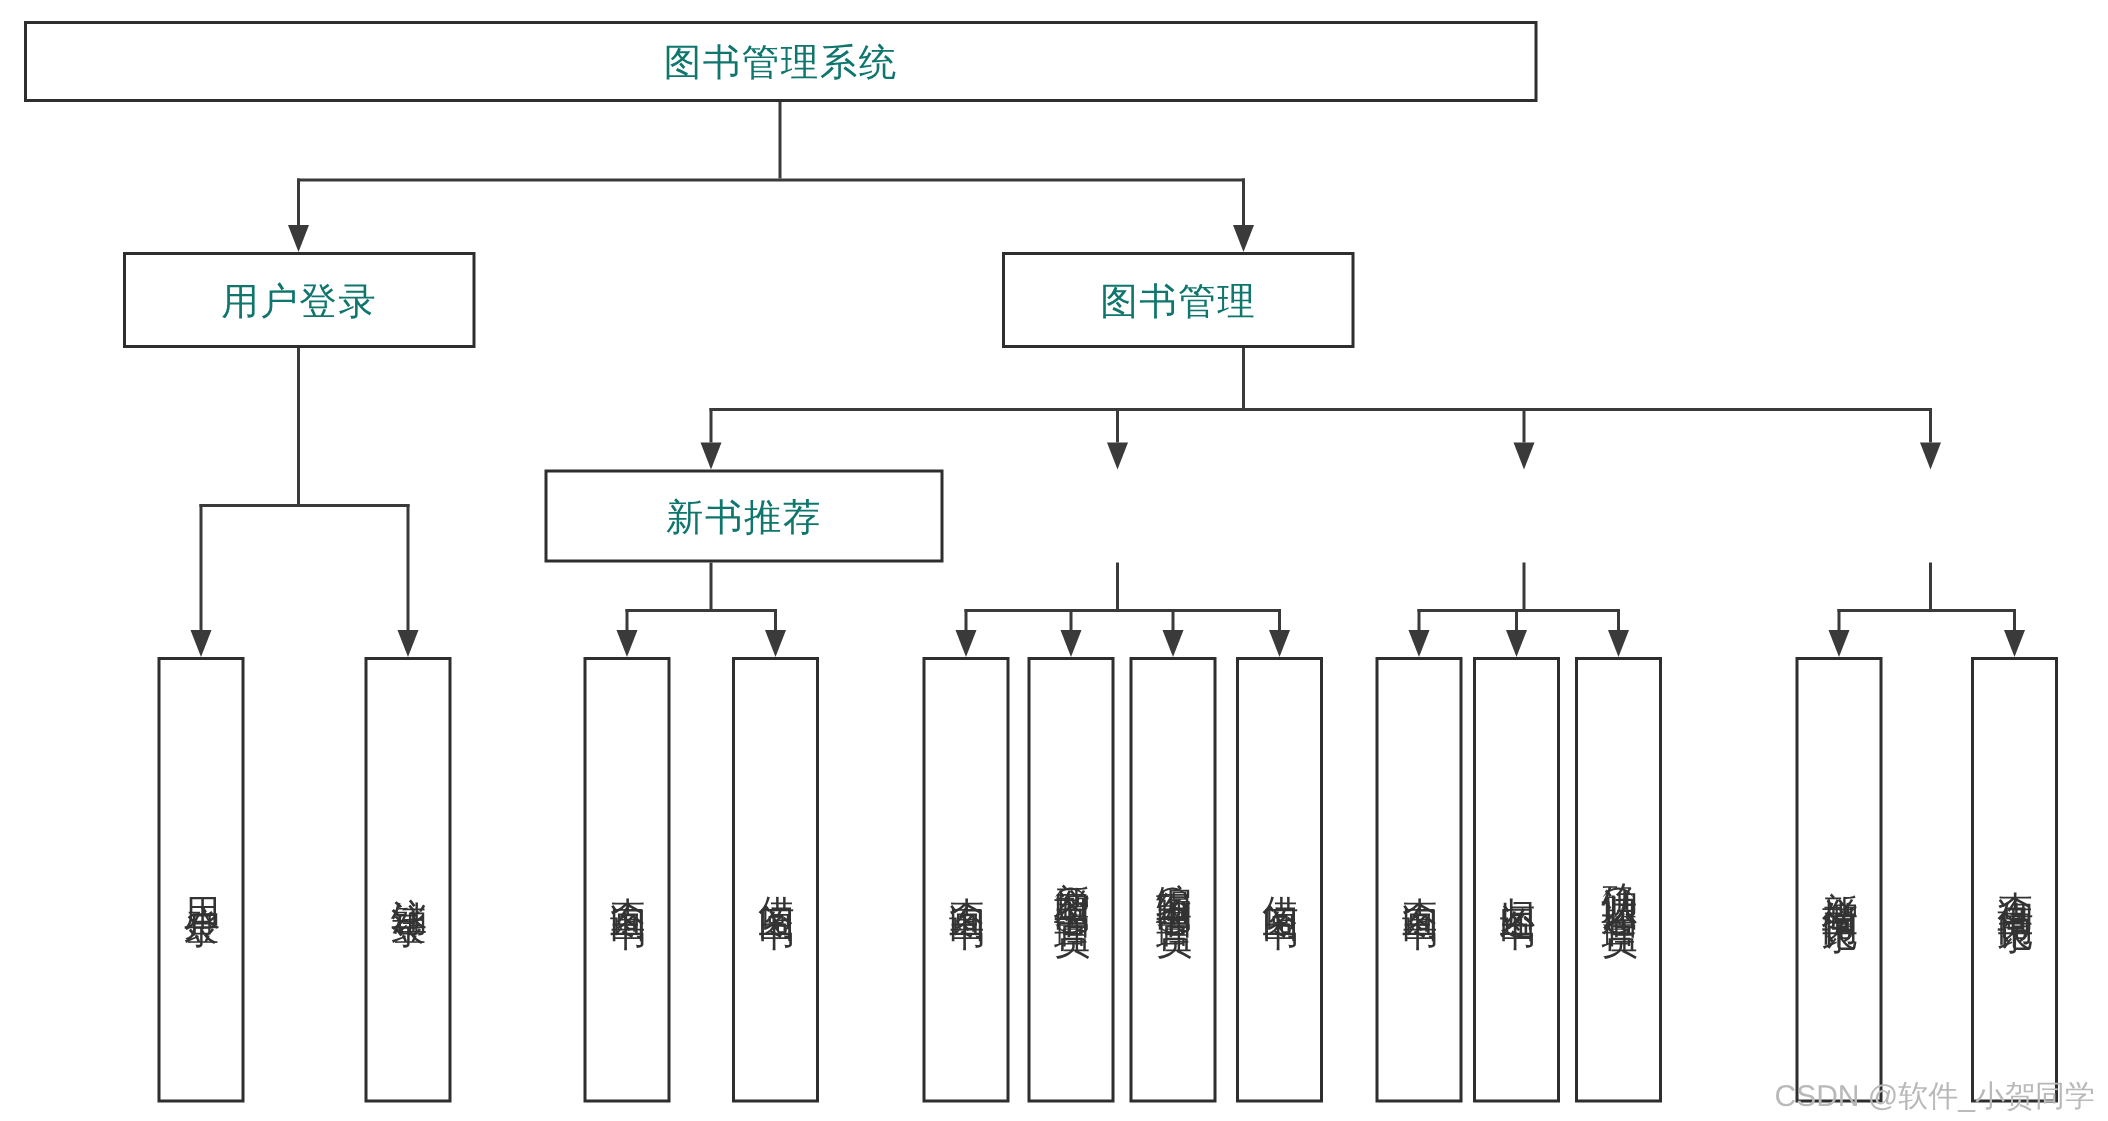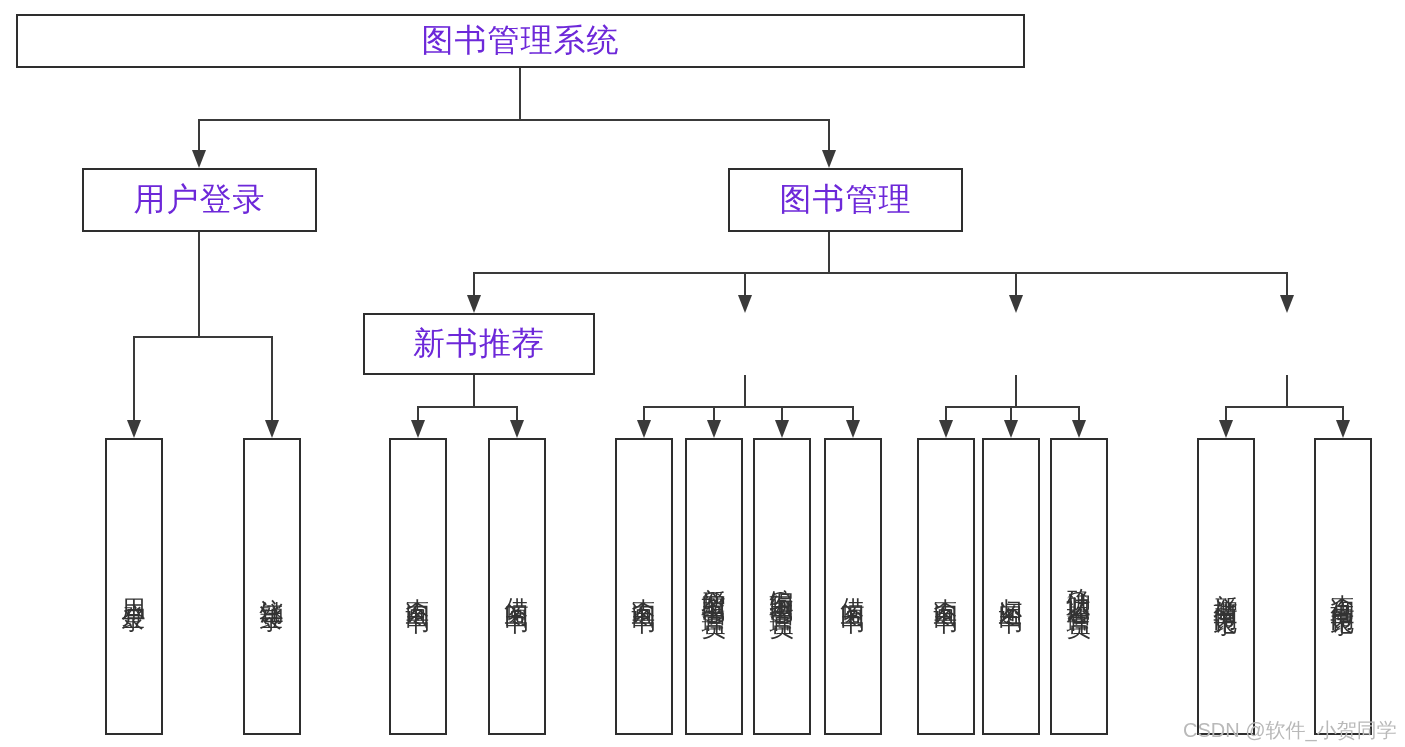--- a/index.html
+++ b/index.html
@@ -6,24 +6,24 @@
   #canvas{
     position:relative;width:1405px;height:747px;background:#ffffff;overflow:hidden;
     font-family:"Liberation Sans",sans-serif;color:#333;
   }
   
   .node{
     position:absolute;border:2px solid #2e2e2e;background:#fff;
     display:flex;align-items:center;justify-content:center;
     box-sizing:border-box;
   }
-  .node.h-text span{font-size:32px;color:#6d28d9;letter-spacing:1px;white-space:nowrap;}
+  .node.h-text span{font-size:25px;color:#0f766e;letter-spacing:1px;white-space:nowrap;}
   .root{left:16px;top:14px;width:1009px;height:54px;}
   .lvl2{height:64px;width:235px;top:168px;}
-  .lvl3{height:62px;width:232px;top:313px;}
+  .lvl3{height:62px;width:266px;top:313px;}
   .leaf{top:438px;width:58px;height:297px;}
   .leaf span{
     writing-mode:vertical-rl;text-orientation:mixed;
     font-size:24px;letter-spacing:4px;line-height:1.05;color:#333;
   }
   
   .v,.h{position:absolute;background:#3a3a3a;}
   .v{width:2px;}
   .h{height:2px;}
   .tri{
@@ -49,21 +49,21 @@
   <div class="v" style="left:519px;top:68px;height:51px;"></div>
   <div class="h" style="left:198px;top:119px;width:632px;"></div>
   <div class="v" style="left:198px;top:119px;height:32px;"></div>
   <div class="tri" style="left:192px;top:150px;"></div>
   <div class="v" style="left:828px;top:119px;height:32px;"></div>
   <div class="tri" style="left:822px;top:150px;"></div>
 
   <div class="node h-text lvl2" style="left:82px;">
     <span>用户登录</span>
   </div>
-  <div class="node h-text lvl2" style="left:728px;">
+  <div class="node h-text lvl2" style="left:668px;">
     <span>图书管理</span>
   </div>
 
   <div class="v" style="left:198px;top:232px;height:104px;"></div>
   <div class="h" style="left:133px;top:336px;width:140px;"></div>
   <div class="v" style="left:133px;top:336px;height:84px;"></div>
   <div class="tri" style="left:127px;top:420px;"></div>
   <div class="v" style="left:271px;top:336px;height:84px;"></div>
   <div class="tri" style="left:265px;top:420px;"></div>
 

